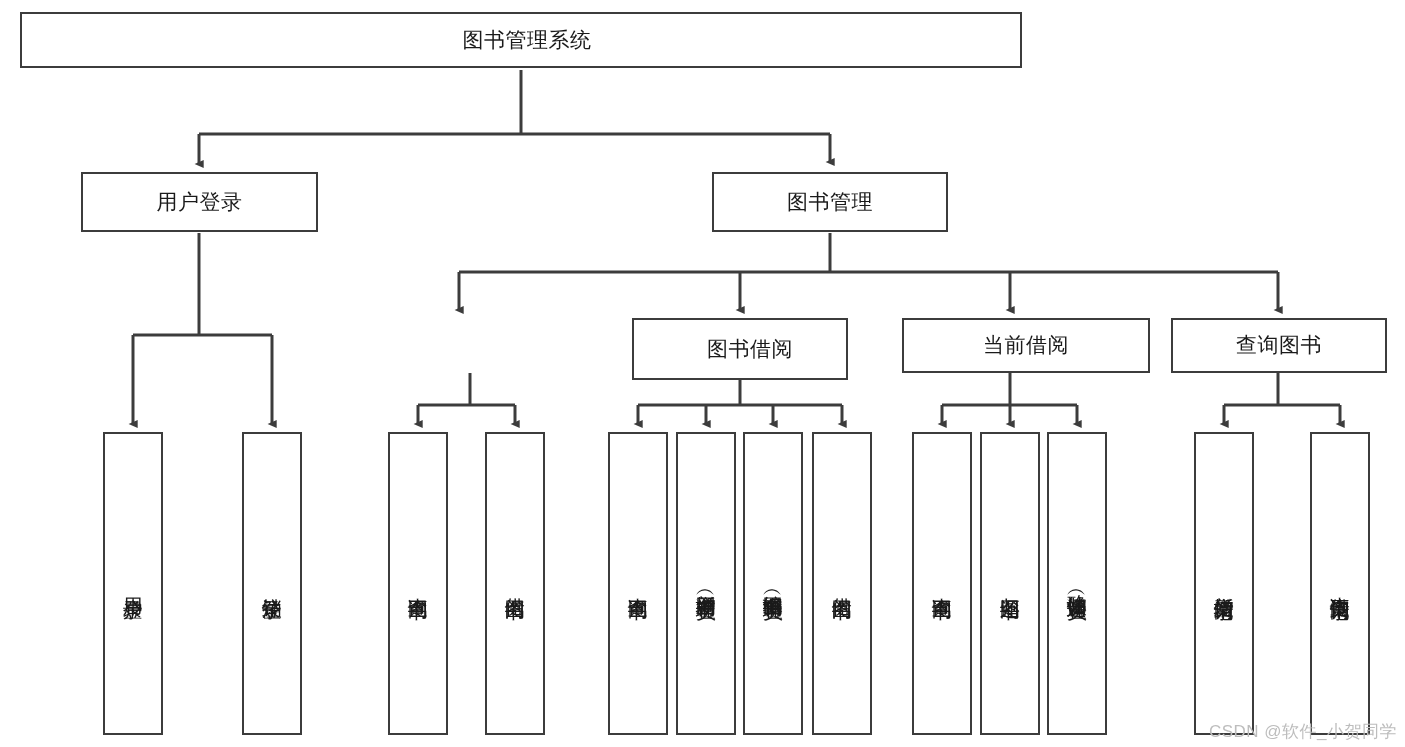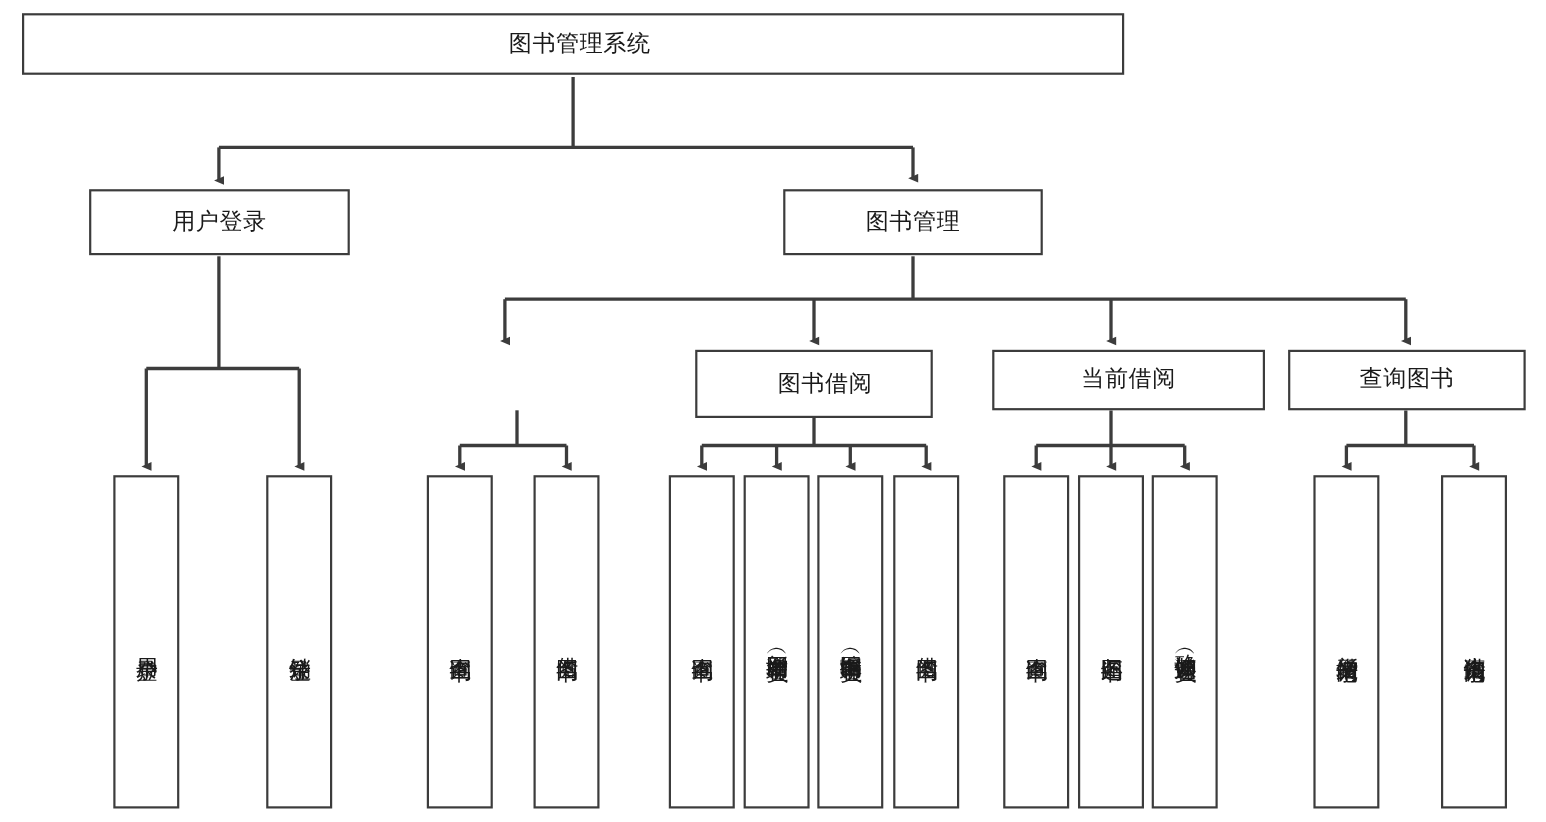--- a/index.html
+++ b/index.html
@@ -183,13 +183,14 @@
     <span class="lbl">确认归还（管理员）</span>
   </div>
 
   <div class="node vert" style="left:1194px; top:432px; width:60px; height:303px;">
     <span class="lbl">新增借阅记录</span>
   </div>
   <div class="node vert" style="left:1310px; top:432px; width:60px; height:303px;">
     <span class="lbl">查询借阅记录</span>
   </div>
 
+  <div id="watermark">CSDN @软件_小贺同学</div>
 </div>
 
 </body></html>

